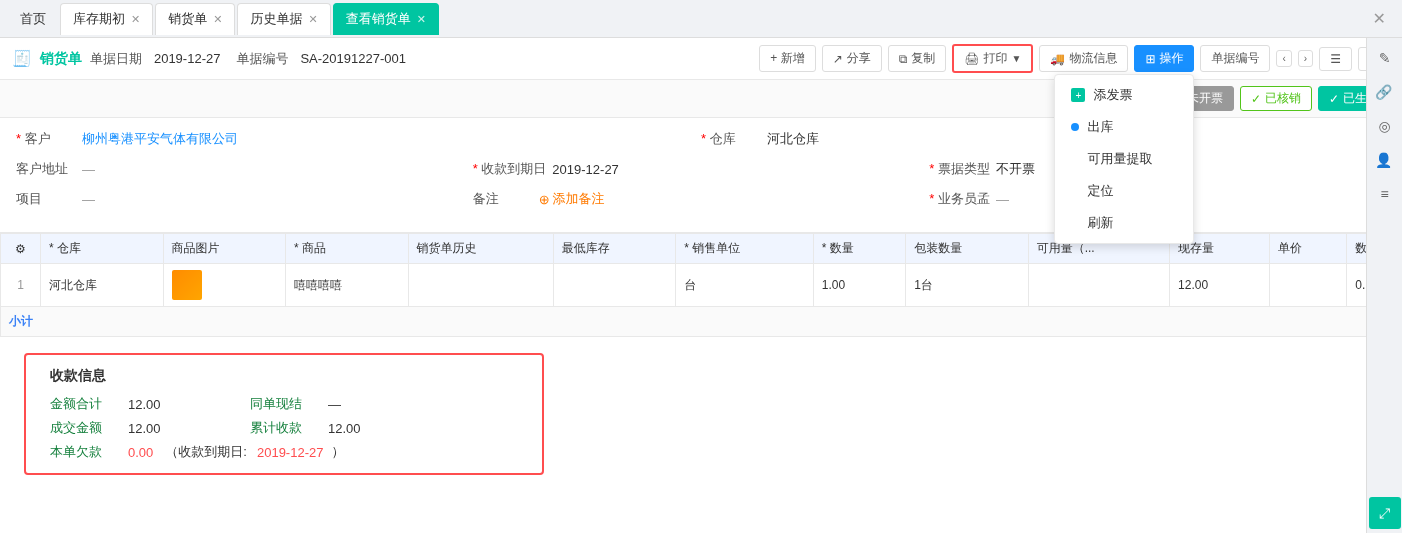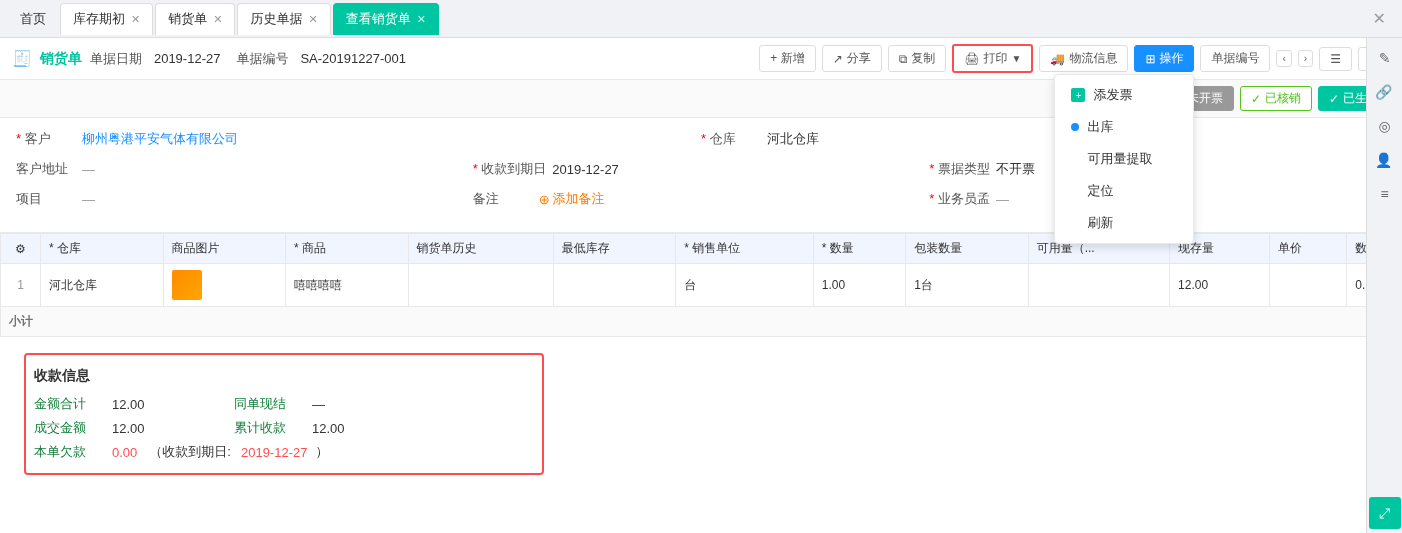--- a/index.html
+++ b/index.html
@@ -58,21 +58,21 @@
     .table-container { overflow-x: auto; border-top: 1px solid #e8e8e8; }
     table { width: 100%; border-collapse: collapse; font-size: 12px; }
     th { background: #f0f5ff; border: 1px solid #e8e8e8; padding: 6px 8px; text-align: left; white-space: nowrap; font-weight: normal; color: #333; }
     td { border: 1px solid #e8e8e8; padding: 6px 8px; white-space: nowrap; }
     tr:nth-child(even) td { background: #fafafa; }
     .subtotal-row td { background: #fff8f0; font-weight: bold; }
     .row-num { color: #999; text-align: center; }
 
     
     .payment-section {
-      margin: 8px 12px; padding: 12px 8px; background: #fff;
+      margin: 8px 12px; padding: 12px 24px; background: #fff;
       border: 2px solid #ff4d4f; border-radius: 4px; display: inline-block; min-width: 520px;
     }
     .payment-title { font-weight: bold; margin-bottom: 10px; font-size: 14px; }
     .payment-grid { display: grid; grid-template-columns: 200px 200px; gap: 6px 0; }
     .payment-row { display: flex; align-items: center; gap: 8px; }
     .payment-label { color: #15803d; min-width: 70px; }
     .payment-value { color: #333; }
     .payment-value.red { color: #ff4d4f; }
 
     
@@ -303,21 +303,21 @@
             <td></td>
             <td>台</td>
             <td>1.00</td>
             <td>1台</td>
             <td></td>
             <td>12.00</td>
             <td></td>
             <td>0.</td>
           </tr>
           <tr class="subtotal-row">
-            <td colspan="13" style="color:#737373;">小计</td>
+            <td colspan="13" style="color:#3b82f6;">小计</td>
           </tr>
         </tbody>
       </table>
     </div>
 
     <div style="padding:8px 12px;">
       <div class="payment-section">
         <div class="payment-title">收款信息</div>
         <div class="payment-grid">
           <div class="payment-row">

